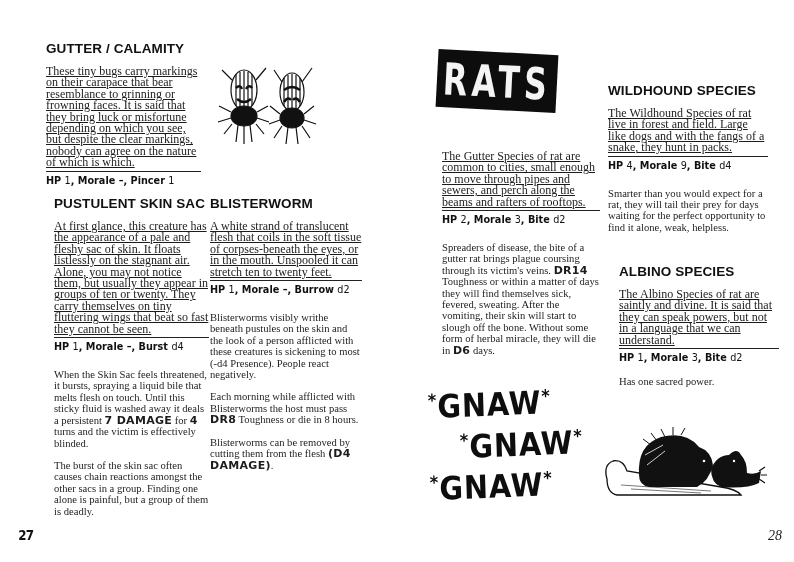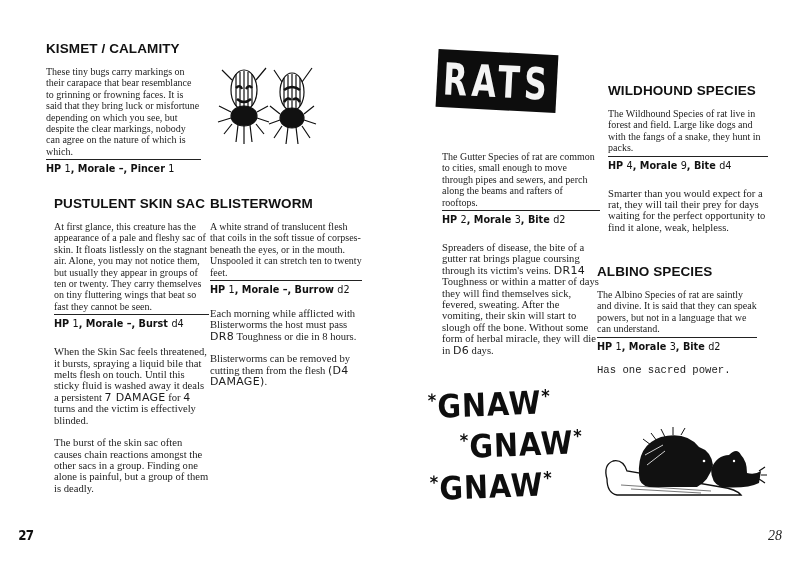--- a/index.html
+++ b/index.html
@@ -13,45 +13,46 @@
   .block { position: absolute; }
   .heading {
     font-family: "Liberation Sans", "DejaVu Sans", sans-serif;
     font-weight: 900;
     font-size: 13.5px;
     letter-spacing: 0.1px;
     color: #111;
     line-height: 16px;
   }
   .body {
-    font-size: 10px;
+    font-size: 12px;
     line-height: 11.4px;
     color: #1c1c1c;
     margin-top: 9px;
+    text-decoration: underline;
   }
   .para { margin-top: 11px; font-size: 10.6px; line-height: 11.4px; color: #1c1c1c; }
   .rule {
     border-top: 1.5px solid #222;
     margin-top: 2px;
   }
   .stat {
     font-family: "DejaVu Sans", "Liberation Sans", sans-serif;
     font-weight: bold;
     font-size: 11px;
     line-height: 14px;
     color: #111;
     margin-top: 2px;
     transform: scaleX(0.88);
     transform-origin: left center;
     white-space: nowrap;
   }
   .stat .lt { font-weight: normal; }
   .strong-sans {
     font-family: "DejaVu Sans", "Liberation Sans", sans-serif;
-    font-weight: normal;
+    font-weight: bold;
     font-size: 11px;
     letter-spacing: 0.3px;
   }
 
   .pageno-left {
     position: absolute; left: 17px; top: 527px;
     font-family: "DejaVu Sans", sans-serif; font-weight: 900; font-size: 14px;
     color: #111; transform: scaleX(0.85); letter-spacing: -1px;
   }
   .pageno-right {
@@ -80,21 +81,21 @@
     white-space: nowrap;
   }
   .gnaw .ast { font-size: 18px; vertical-align: top; position: relative; top: 2px; }
 </style>
 </head>
 <body>
 
 <div class="page page-left">
 
   <div class="block" style="left:46px; top:41px; width:155px;">
-    <div class="heading">KISMET / CALAMITY</div>
+    <div class="heading">GUTTER / CALAMITY</div>
     <div class="body">These tiny bugs carry markings on their carapace that bear resemblance to grinning or frowning faces. It is said that they bring luck or misfortune depending on which you see, but despite the clear markings, nobody can agree on the nature of which is which.</div>
     <div class="rule"></div>
     <div class="stat">
       <span>HP</span> <span class="lt">1</span>, <span>Morale</span> <span>–</span>, <span>Pincer</span> <span class="lt">1</span>
     </div>
   </div>
 
   <div class="block" style="left:214px; top:62px; width:108px; height:90px;">
     <svg width="108" height="90" viewBox="0 0 108 90">
       <g stroke="#111" stroke-width="1.2" fill="none">
@@ -133,20 +134,21 @@
     <div class="para">The burst of the skin sac often causes chain reactions amongst the other sacs in a group. Finding one alone is painful, but a group of them is deadly.</div>
   </div>
 
   <div class="block" style="left:210px; top:196px; width:152px;">
     <div class="heading">BLISTERWORM</div>
     <div class="body">A white strand of translucent flesh that coils in the soft tissue of corpses-beneath the eyes, or in the mouth. Unspooled it can stretch ten to twenty feet.</div>
     <div class="rule"></div>
     <div class="stat">
       <span>HP</span> <span class="lt">1</span>, <span>Morale</span> <span>–</span>, <span>Burrow</span> <span class="lt">d2</span>
     </div>
+    <div class="para" style="margin-top:15px;">Blisterworms visibly writhe beneath pustules on the skin and the look of a person afflicted with these creatures is sickening to most (-d4 Presence). People react negatively.</div>
     <div class="para">
       <span>Each morning while afflicted with Blisterworms the host must pass </span><span class="strong-sans">DR8</span><span> Toughness or die in 8 hours.</span>
     </div>
     <div class="para">
       <span>Blisterworms can be removed by cutting them from the flesh </span><span class="strong-sans">(D4 DAMAGE)</span><span>.</span>
     </div>
   </div>
 
   <div class="pageno-left">27</div>
 </div>
@@ -171,28 +173,28 @@
   <div class="block" style="left:211px; top:83px; width:160px;">
     <div class="heading">WILDHOUND SPECIES</div>
     <div class="body">The Wildhound Species of rat live in forest and field. Large like dogs and with the fangs of a snake, they hunt in packs.</div>
     <div class="rule"></div>
     <div class="stat">
       <span>HP</span> <span class="lt">4</span>, <span>Morale</span> <span class="lt">9</span>, <span>Bite</span> <span class="lt">d4</span>
     </div>
     <div class="para" style="margin-top:15px;">Smarter than you would expect for a rat, they will tail their prey for days waiting for the perfect opportunity to find it alone, weak, helpless.</div>
   </div>
 
-  <div class="block" style="left:200px; top:264px; width:160px;">
+  <div class="block" style="left:222px; top:264px; width:160px;">
     <div class="heading">ALBINO SPECIES</div>
     <div class="body">The Albino Species of rat are saintly and divine. It is said that they can speak powers, but not in a language that we can understand.</div>
     <div class="rule"></div>
     <div class="stat">
       <span>HP</span> <span class="lt">1</span>, <span>Morale</span> <span class="lt">3</span>, <span>Bite</span> <span class="lt">d2</span>
     </div>
-    <div class="para" style="font-family:Liberation Mono, monospace;">Has one sacred power.</div>
+    <div class="para" style="">Has one sacred power.</div>
   </div>
 
   <div class="gnaw" style="left:31px; top:388px;">
     <span class="ast">*</span><span>GNAW</span><span class="ast">*</span>
   </div>
   <div class="gnaw" style="left:63px; top:428px;">
     <span class="ast">*</span><span>GNAW</span><span class="ast">*</span>
   </div>
   <div class="gnaw" style="left:33px; top:470px;">
     <span class="ast">*</span><span>GNAW</span><span class="ast">*</span>

